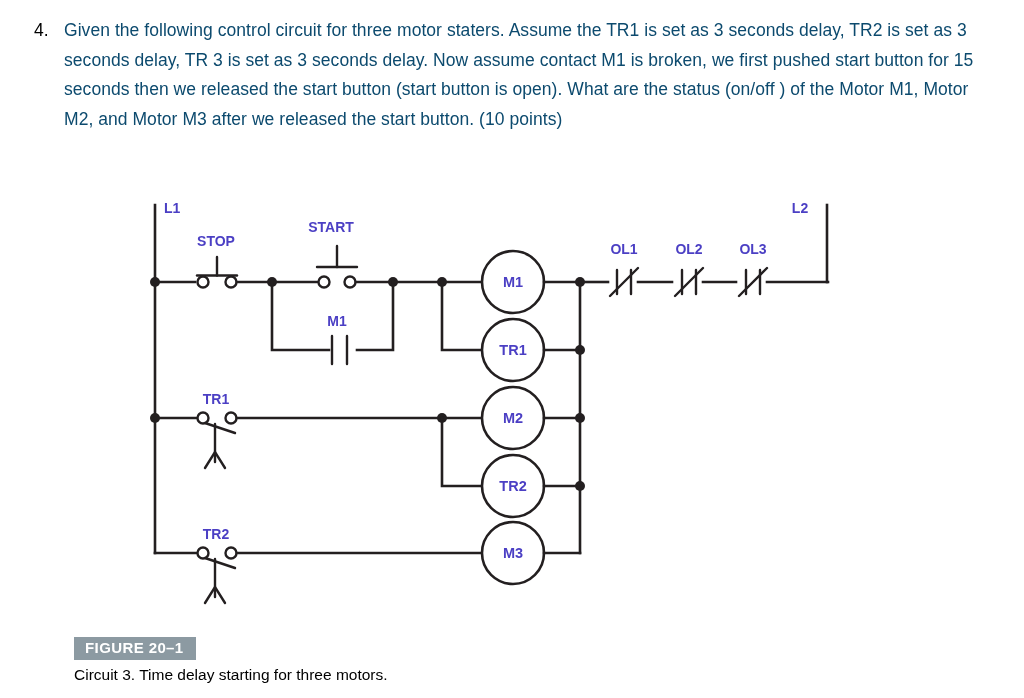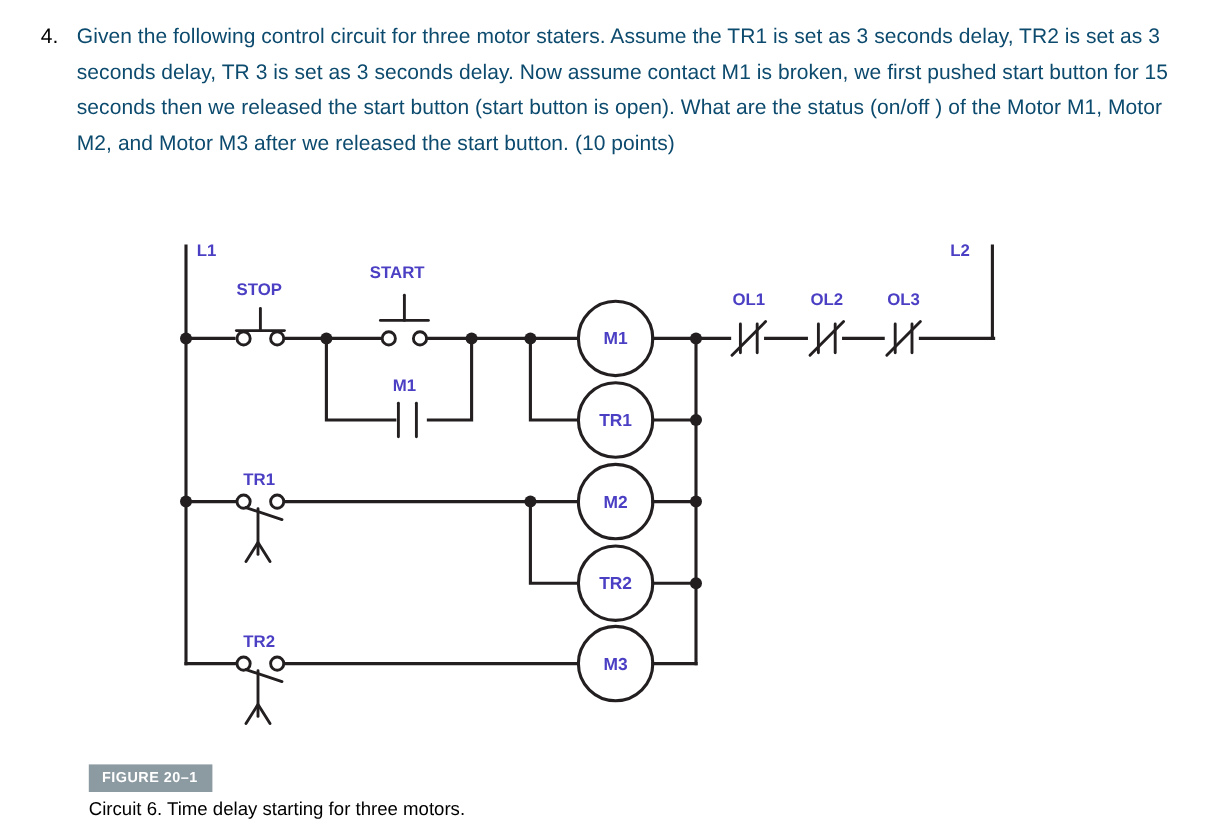--- a/index.html
+++ b/index.html
@@ -96,21 +96,21 @@
   #figure-block {
     position: absolute;
     left: 74px;
     top: 637px;
     width: 600px;
   }
   #figure-badge {
     display: inline-block;
     background: #8c9aa2;
     color: #ffffff;
-    font-size: 12px;
+    font-size: 15px;
     font-weight: 700;
     letter-spacing: 0.4px;
     padding: 3px 12px 4px 11px;
     line-height: 16px;
   }
   #figure-caption {
     margin-top: 5px;
     font-size: 15.5px;
     color: #000000;
     line-height: 20px;
@@ -266,14 +266,14 @@
     <circle class="coil-circle" cx="513" cy="373" r="31"></circle>
     <text class="dg-coil-label" x="513" y="378" text-anchor="middle">M3</text>
   </g>
   <path class="wire" d="M544,373 L580,373"></path>
 
 </svg>
 </div>
 
 <div id="figure-block">
   <span id="figure-badge">FIGURE 20–1</span>
-  <div id="figure-caption">Circuit 6. Time delay starting for three motors.</div>
+  <div id="figure-caption">Circuit 3. Time delay starting for three motors.</div>
 </div>
 
 </body></html>

